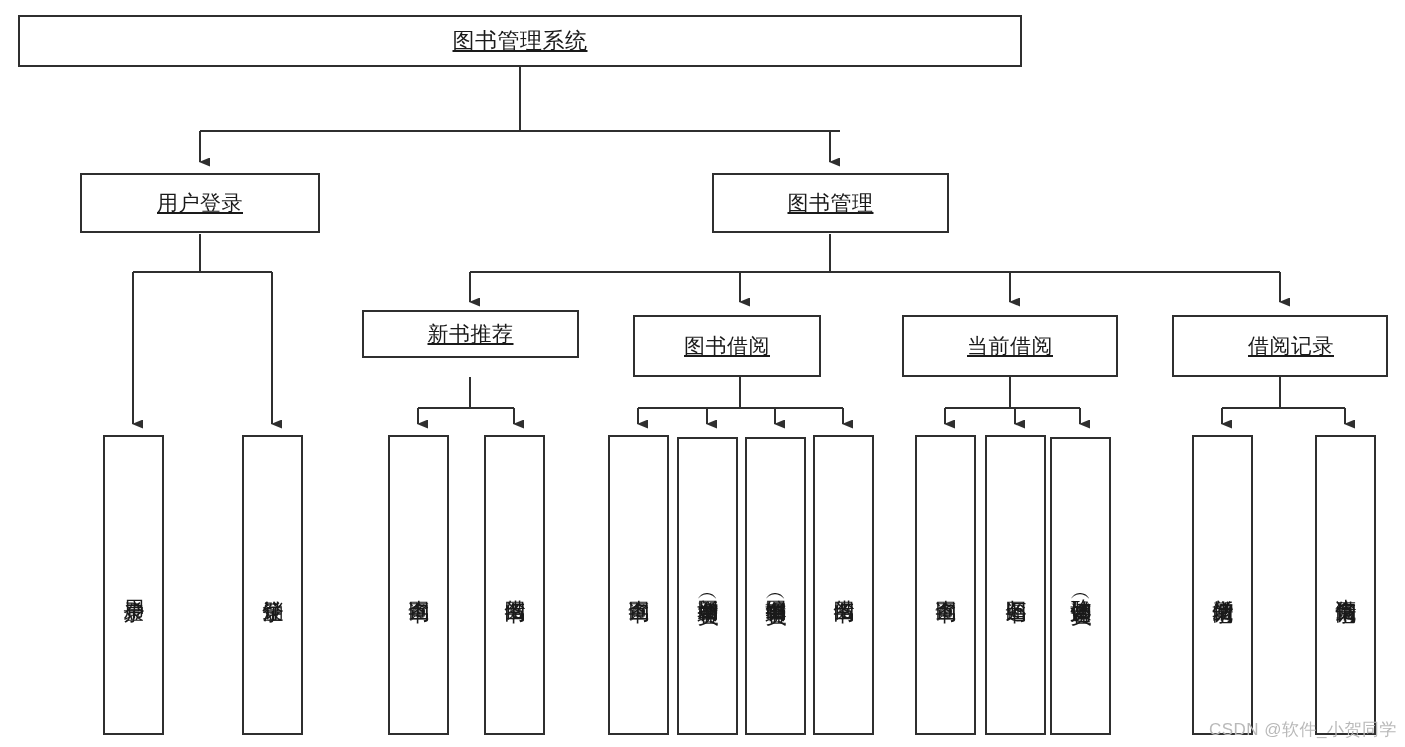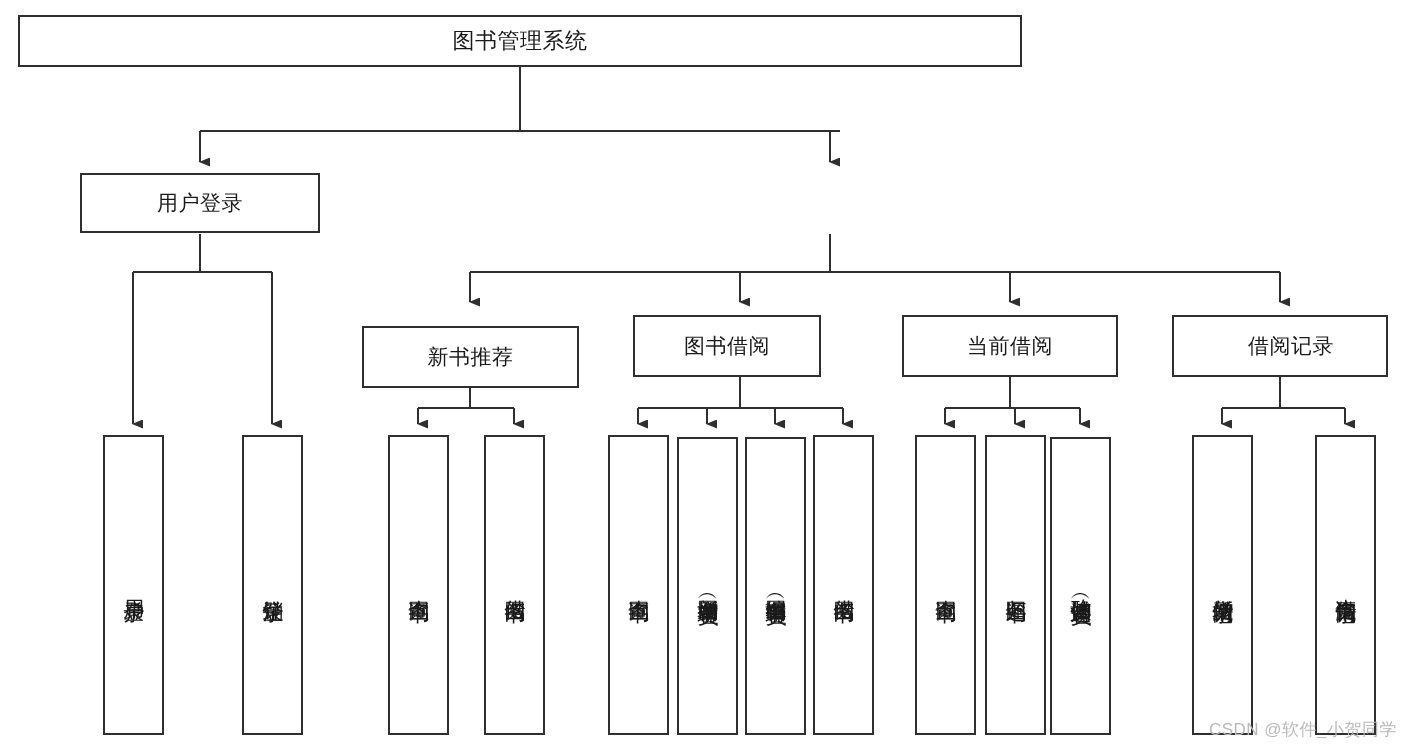--- a/index.html
+++ b/index.html
@@ -28,20 +28,21 @@
     display: flex;
     align-items: center;
     justify-content: center;
     color: #1a1a1a;
   }
   .node-label-h {
     font-size: 21px;
     line-height: 1.1;
     white-space: nowrap;
     letter-spacing: 0.5px;
+    text-decoration: underline;
   }
   .node-label-v {
     writing-mode: vertical-rl;
     text-orientation: upright;
     font-size: 21px;
     line-height: 1.28;
     letter-spacing: 1px;
     white-space: nowrap;
   }
   .node-root .node-label-h { font-size: 22px; }
@@ -117,22 +118,25 @@
     </g>
   </svg>
 
   <div class="node-box node-root" style="left:18px; top:15px; width:1004px; height:52px;">
     <span class="node-label-h">图书管理系统</span>
   </div>
 
   <div class="node-box" style="left:80px; top:173px; width:240px; height:60px;">
     <span class="node-label-h">用户登录</span>
   </div>
+  <div class="node-box" style="left:712px; top:173px; width:237px; height:60px;">
+    <span class="node-label-h">图书管理</span>
+  </div>
 
-  <div class="node-box" style="left:362px; top:326px; width:217px; height:62px;">
+  <div class="node-box" style="left:362px; top:310px; width:217px; height:48px;">
     <span class="node-label-h">新书推荐</span>
   </div>
   <div class="node-box" style="left:633px; top:315px; width:188px; height:62px;">
     <span class="node-label-h">图书借阅</span>
   </div>
   <div class="node-box" style="left:902px; top:315px; width:216px; height:62px;">
     <span class="node-label-h">当前借阅</span>
   </div>
   <div class="node-box" style="left:1172px; top:315px; width:216px; height:62px;padding-left:22px;">
     <span class="node-label-h">借阅记录</span>

